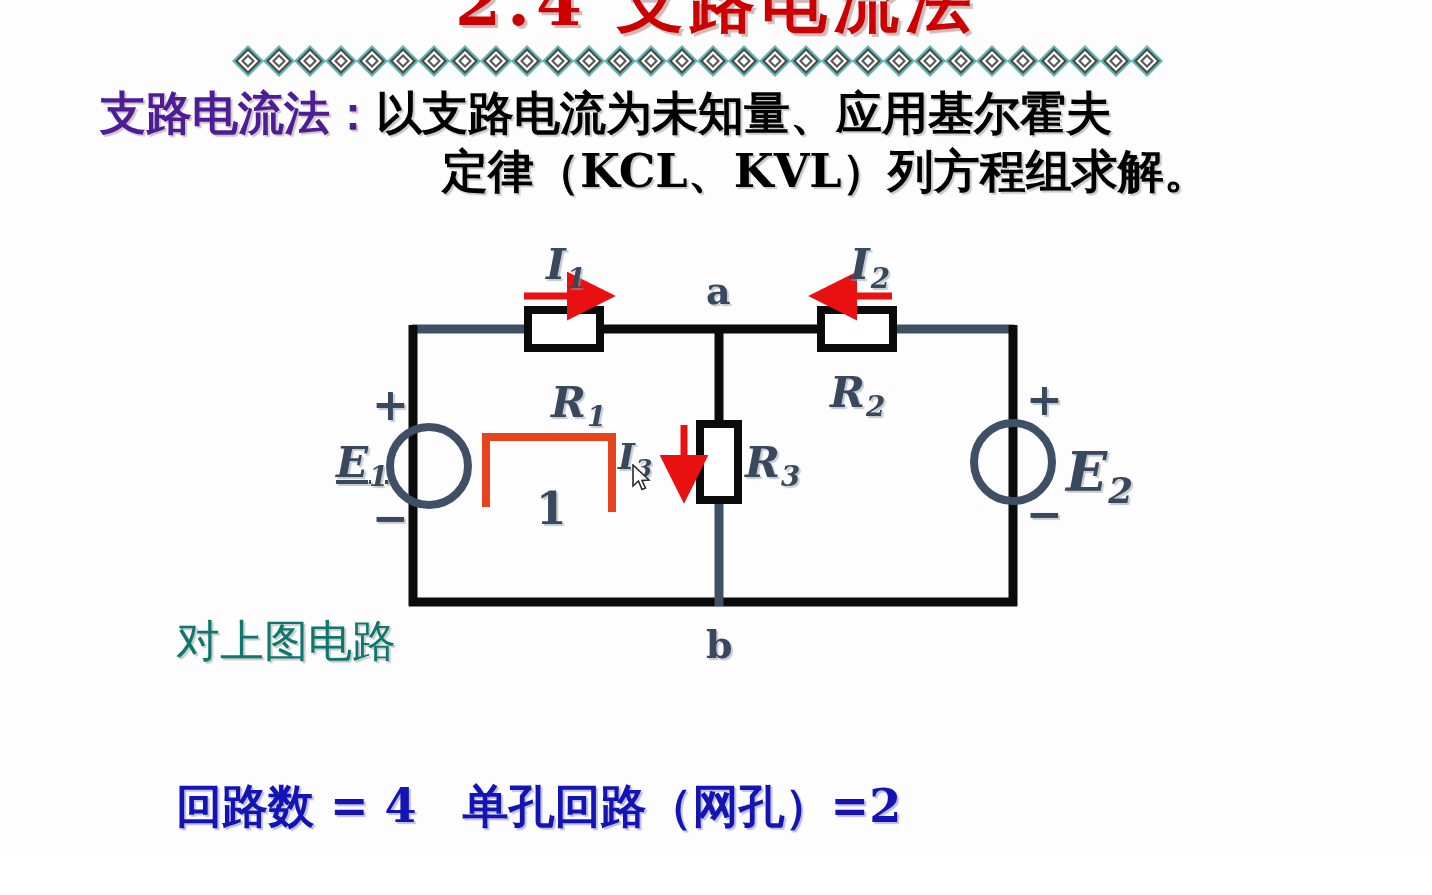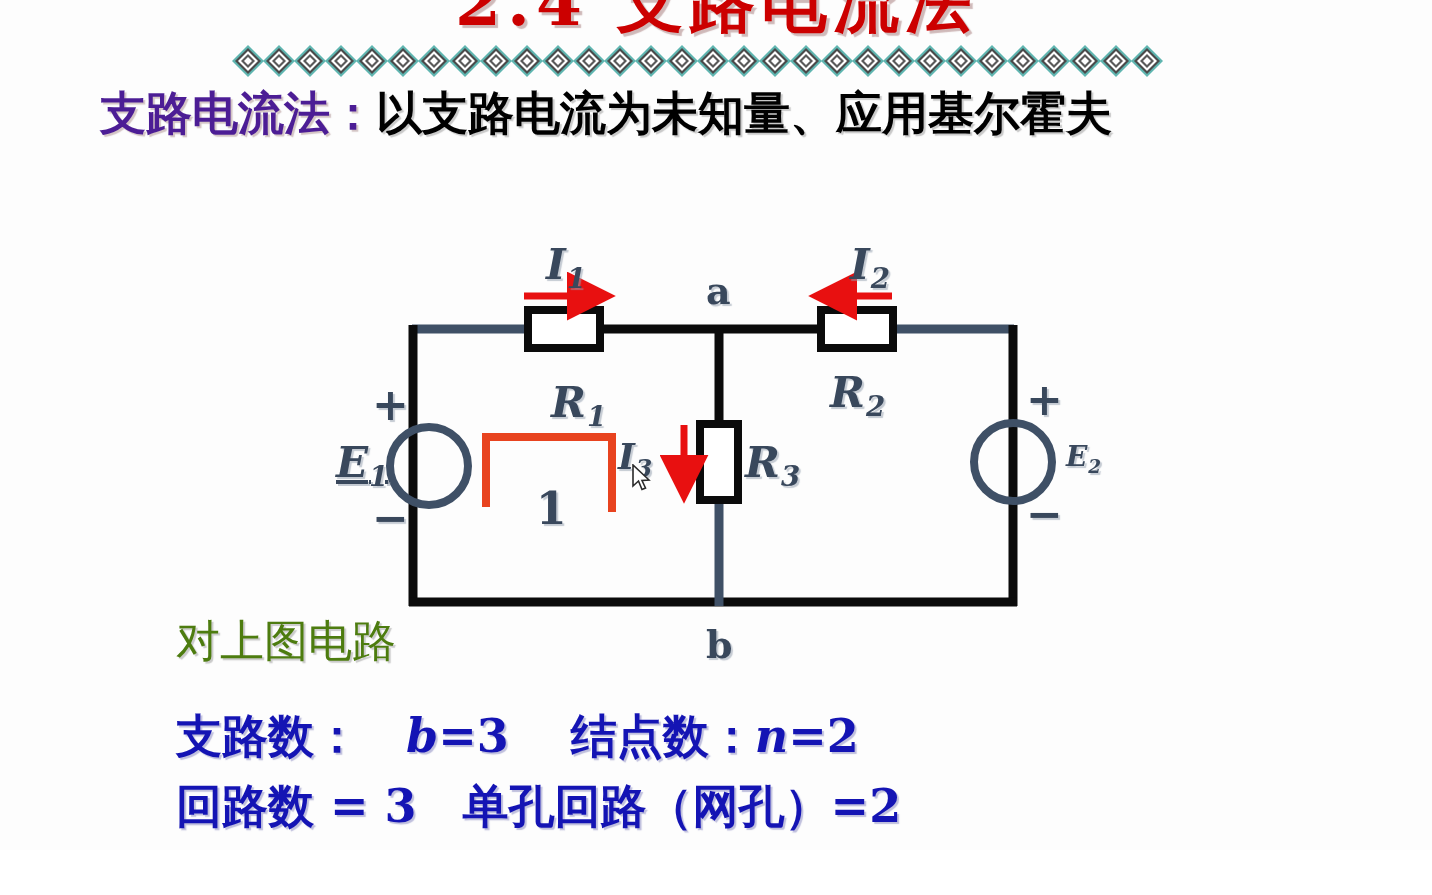--- a/index.html
+++ b/index.html
@@ -95,21 +95,21 @@
   }
 
   
   .bottom-cn {
     position: absolute;
     left: 176px;
     top: 612px;
     font-family: Liberation Mono, monospace;
     font-weight: normal;
     font-size: 44px;
-    color: #4d7c0f;
+    color: #0f766e;
     text-shadow: 2px 2px 1px rgba(140,140,140,0.45);
     white-space: nowrap;
   }
   .stat-line {
     position: absolute;
     font-family: "DejaVu Serif", serif;
     font-weight: bold;
     font-size: 46px;
     color: #1414b4;
     text-shadow: 2px 2px 1px rgba(130,130,190,0.5);
@@ -188,20 +188,21 @@
           <use href="#dia" x="806" y="1"></use>
         <use href="#dia" x="837" y="1"></use>
           <use href="#dia" x="868" y="1"></use>
           <use href="#dia" x="899" y="1"></use>
       </g>
     </svg>
   </div>
 
   <div class="def-wrap">
     <div><span class="def-term">支路电流法：</span><span>以支路电流为未知量、应用基尔霍夫</span></div>
+    <div class="def-line2">定律（KCL、KVL）列方程组求解。</div>
   </div>
 
   <svg id="circuit" viewBox="0 0 1432 895" xmlns="http://www.w3.org/2000/svg">
     <defs>
       <marker id="arrR" markerWidth="7" markerHeight="7" refX="5.6" refY="3.5" orient="auto">
         <polygon points="0,0 7,3.5 0,7" fill="#e81010"></polygon>
       </marker>
       <marker id="arrL" markerWidth="7" markerHeight="7" refX="5.6" refY="3.5" orient="auto">
         <polygon points="0,0 7,3.5 0,7" fill="#e81010"></polygon>
       </marker>
@@ -244,39 +245,36 @@
 
   <div class="clbl" style="left:546px; top:240px; font-size:42px;"><span>I</span><span class="sub">1</span></div>
   <div class="clbl" style="left:850px; top:240px; font-size:42px;"><span>I</span><span class="sub">2</span></div>
   <div class="clbl" style="left:618px; top:435px; font-size:36px;"><span>I</span><span class="sub">3</span></div>
 
   <div class="clbl" style="left:545px; top:378px; font-size:42px;margin-left:6px;"><span>R</span><span class="sub">1</span></div>
   <div class="clbl" style="left:830px; top:368px; font-size:42px;"><span>R</span><span class="sub">2</span></div>
   <div class="clbl" style="left:745px; top:438px; font-size:42px;"><span>R</span><span class="sub">3</span></div>
 
   <div class="clbl" style="left:336px; top:438px; font-size:42px;text-decoration:underline;"><span>E</span><span class="sub">1</span></div>
-  <div class="clbl" style="left:1066px; top:440px; font-size:28px;"><span>E</span><span class="sub">2</span></div>
+  <div class="clbl" style="left:1066px; top:440px; font-size:54px;"><span>E</span><span class="sub">2</span></div>
 
   <div class="clbl up" style="left:706px; top:268px; font-size:38px;">a</div>
   <div class="clbl up" style="left:706px; top:622px; font-size:38px;">b</div>
 
   <div class="clbl up" style="left:372px; top:379px; font-size:44px;">+</div>
   <div class="clbl up" style="left:372px; top:492px; font-size:44px;">−</div>
   <div class="clbl up" style="left:1026px; top:374px; font-size:44px;">+</div>
   <div class="clbl up" style="left:1026px; top:488px; font-size:44px;">−</div>
 
   <div class="clbl up" style="left:536px; top:483px; font-size:44px;">1</div>
 
   <div class="bottom-cn">对上图电路</div>
 
-  <div class="stat-line stat1">
-    <span>支路数：</span><span class="gap-sm"></span><span class="ital">b</span><span>=3</span><span class="gap-md"></span><span>结点数：</span><span class="ital">n</span><span>=2</span>
-  </div>
   <div class="stat-line stat2">
-    <span>回路数 = 3</span><span class="gap-sm"></span><span>单孔回路（网孔）</span><span>=2</span>
+    <span>回路数 = 4</span><span class="gap-sm"></span><span>单孔回路（网孔）</span><span>=2</span>
   </div>
 
   <svg class="cursor" viewBox="0 0 22 30" xmlns="http://www.w3.org/2000/svg">
     <polygon points="1,1 1,22 6.5,17 10,25.5 13.5,24 10,16.5 17,16" fill="#ffffff" stroke="#2a2a2a" stroke-width="1.6"></polygon>
   </svg>
 
   <div class="footer-bar"></div>
 
 </div>
 

